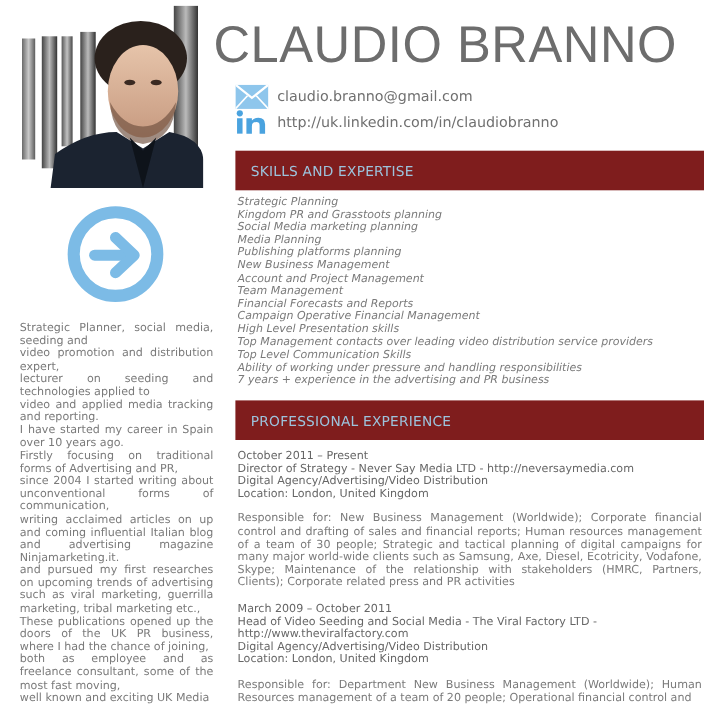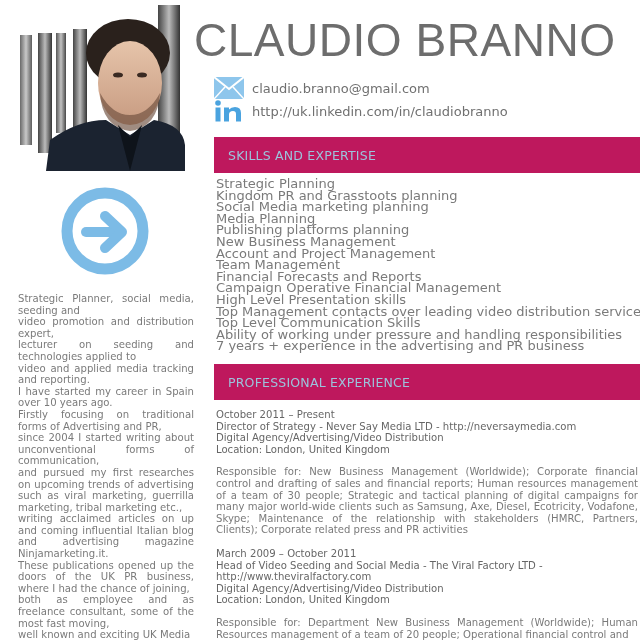--- a/index.html
+++ b/index.html
@@ -28,30 +28,30 @@
   }
   .name span { font-weight: normal; color: #6d6d6d; transform: scaleX(0.98); display: inline-block; transform-origin: left; }
 
   .contact-row { position: absolute; left: 214px; display: flex; align-items: center; }
   .contact-row .icon { width: 30px; height: 22px; margin-right: 8px; display: flex; align-items: center; justify-content: center; }
   .contact-row .text { font-size: 13px; color: #707070; white-space: nowrap; }
   .row-email { top: 77px; }
   .row-linkedin { top: 100px; }
 
   .section-bar {
-    position: absolute; left: 214px; width: 426px; height: 36px; background: #be185d;
+    position: absolute; left: 214px; width: 426px; height: 36px; background: #7f1d1d;
     padding-left: 14px; display: flex; align-items: center;
   }
   .section-bar span { color: #9cc3dc; font-size: 12.5px; letter-spacing: 0.2px; }
   .bar-skills { top: 137px; }
   .bar-exp { top: 364px; }
 
   .skills {
     position: absolute; left: 216px; top: 178px; width: 420px;
-    font-size: 13px; line-height: 11.6px; color: #7a7a7a; list-style: none;
+    font-size: 10px; line-height: 11.6px; color: #7a7a7a; list-style: none; font-style: italic;
   }
   .skills li { white-space: nowrap; }
 
   .exp { position: absolute; left: 216px; width: 422px; font-size: 10.1px; line-height: 11.6px; }
   .exp .head { font-weight: normal; color: #666; }
   .exp .head div { white-space: nowrap; }
   .exp .desc { color: #7a7a7a; margin-top: 11px; text-align: justify; }
   .exp-1 { top: 409px; }
   .exp-2 { top: 548px; }
 </style>
@@ -102,22 +102,22 @@
 </div>
 
 <div class="bio">
   <p>Strategic Planner, social media, seeding and</p>
   <p>video promotion and distribution expert,</p>
   <p>lecturer on seeding and technologies applied to</p>
   <p>video and applied media tracking and reporting.</p>
   <p>I have started my career in Spain over 10 years ago.</p>
   <p>Firstly focusing on  traditional forms of Advertising and PR,</p>
   <p>since 2004 I started writing about unconventional forms of communication,</p>
+  <p>writing acclaimed articles on up and coming influential Italian blog and advertising magazine Ninjamarketing.it.</p>
   <p>and pursued my first researches on upcoming trends of advertising such as viral marketing, guerrilla marketing, tribal marketing etc.,</p>
-  <p>writing acclaimed articles on up and coming influential Italian blog and advertising magazine Ninjamarketing.it.</p>
   <p>These publications opened up the doors of the UK PR business, where I had the chance of joining,</p>
   <p>both as employee and as freelance consultant, some of the most fast moving,</p>
   <p>well known and exciting UK Media</p>
 </div>
 
 <div class="name"><span>CLAUDIO BRANNO</span></div>
 
 <div class="contact-row row-email">
   <span class="icon">
     <svg width="30" height="22" viewBox="0 0 30 22">

